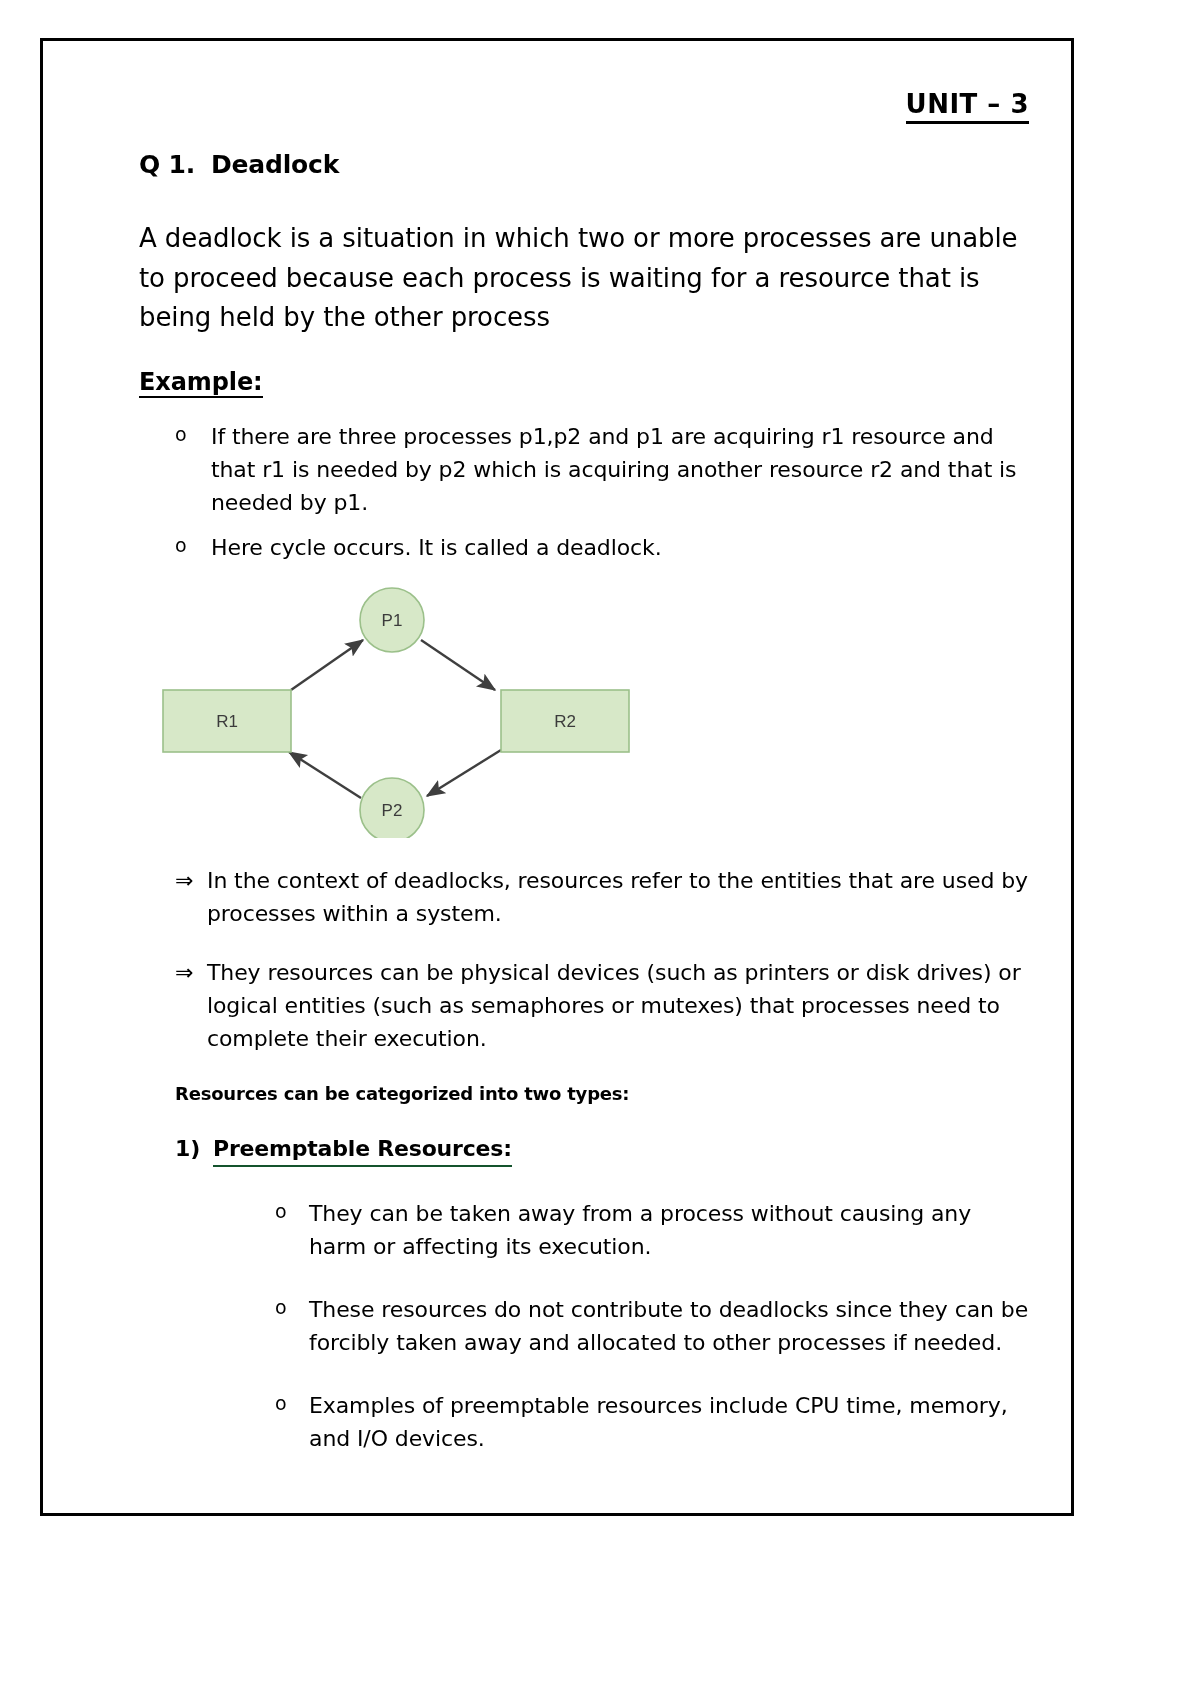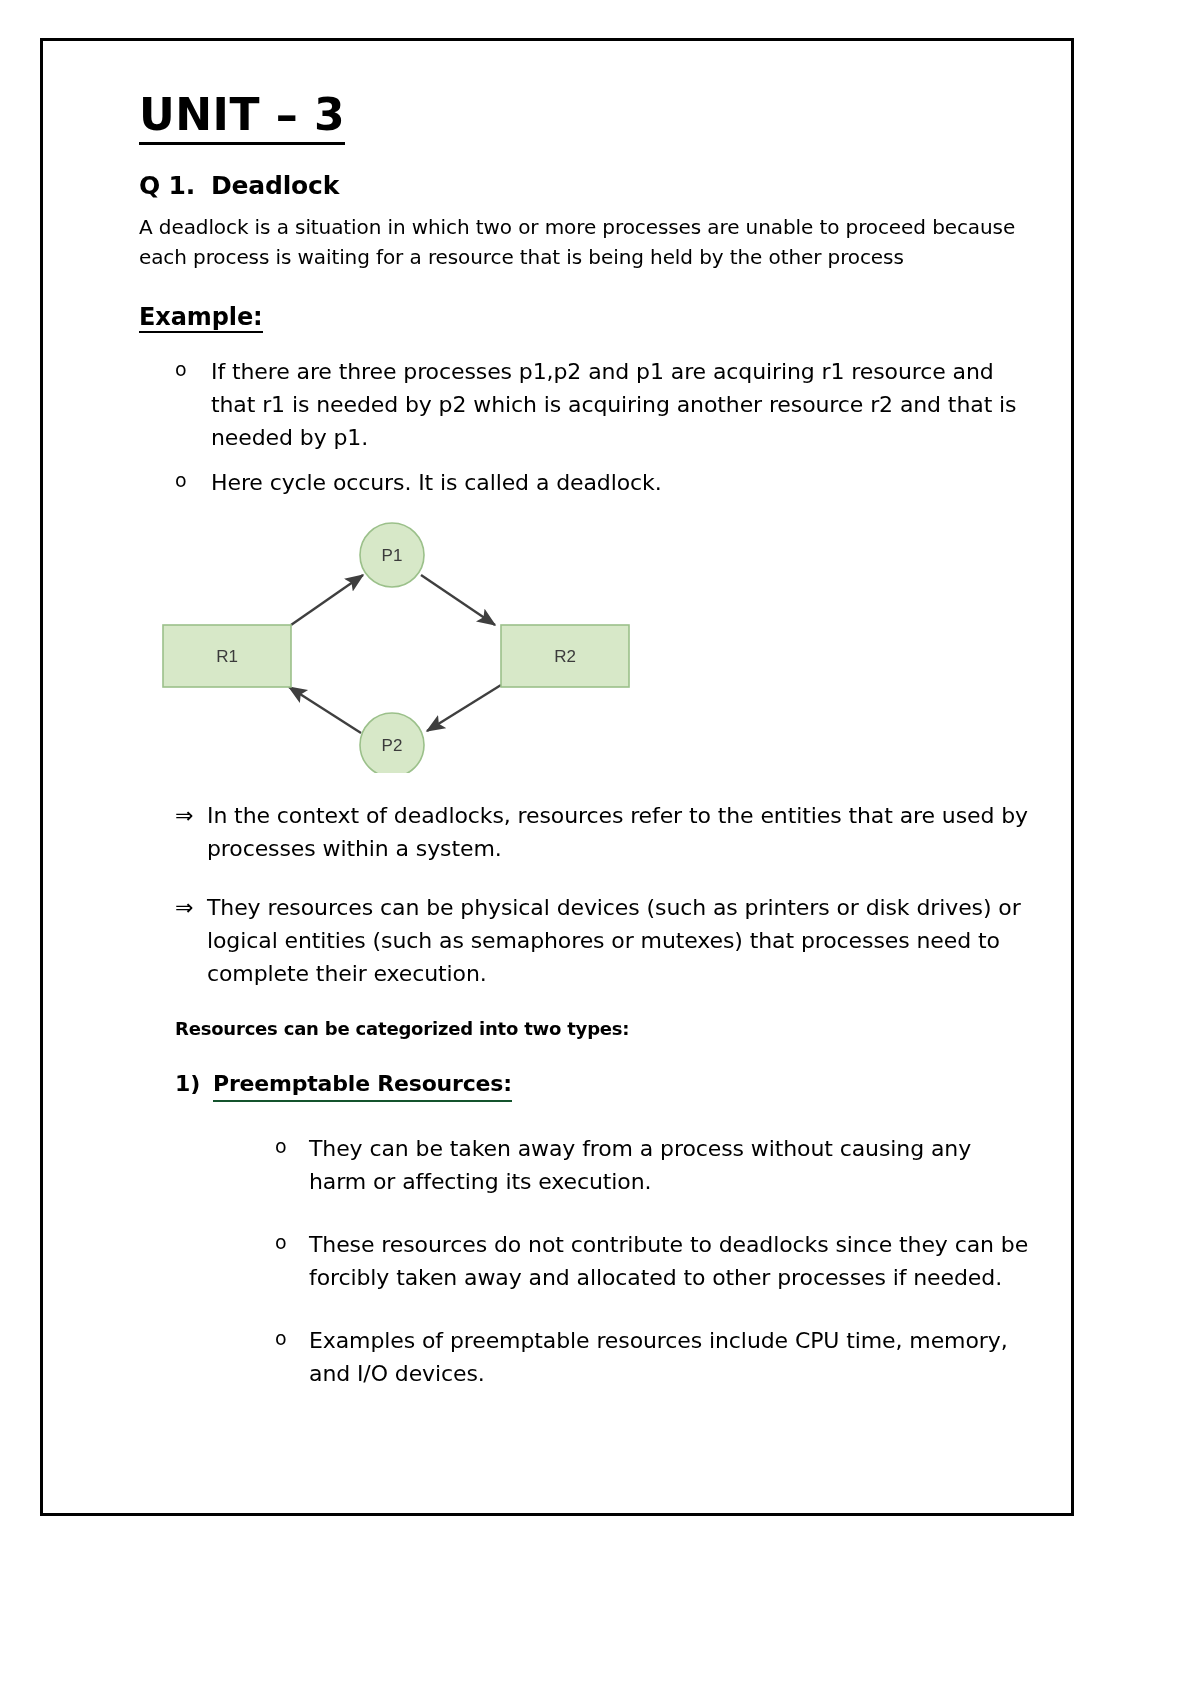--- a/index.html
+++ b/index.html
@@ -29,45 +29,45 @@
 
   .page-inner {
     position: absolute;
     left: 96px;
     top: 22px;
     width: 890px;
   }
 
   
   .doc-title {
-    text-align: left;
-    font-size: 44px;
+    text-align: right;
+    font-size: 26px;
     font-weight: bold;
     letter-spacing: 0.5px;
     margin: 26px 0 0 0;
     padding-bottom: 2px;
   }
   .doc-title span {
     border-bottom: 3px solid #000;
     padding-bottom: 2px;
   }
 
   
   .q-heading {
     font-size: 25px;
     font-weight: bold;
     margin-top: 29px;
     letter-spacing: -0.2px;
   }
   .q-heading .q-num { margin-right: 16px; }
 
   .para {
-    font-size: 20px;
+    font-size: 26px;
     line-height: 1.52;
-    margin-top: 12px;
+    margin-top: 40px;
     letter-spacing: -0.1px;
   }
 
   .sub-head-underline {
     font-size: 24px;
     font-weight: bold;
     margin-top: 30px;
     display: inline-block;
     border-bottom: 2px solid #000;
     letter-spacing: -0.1px;

